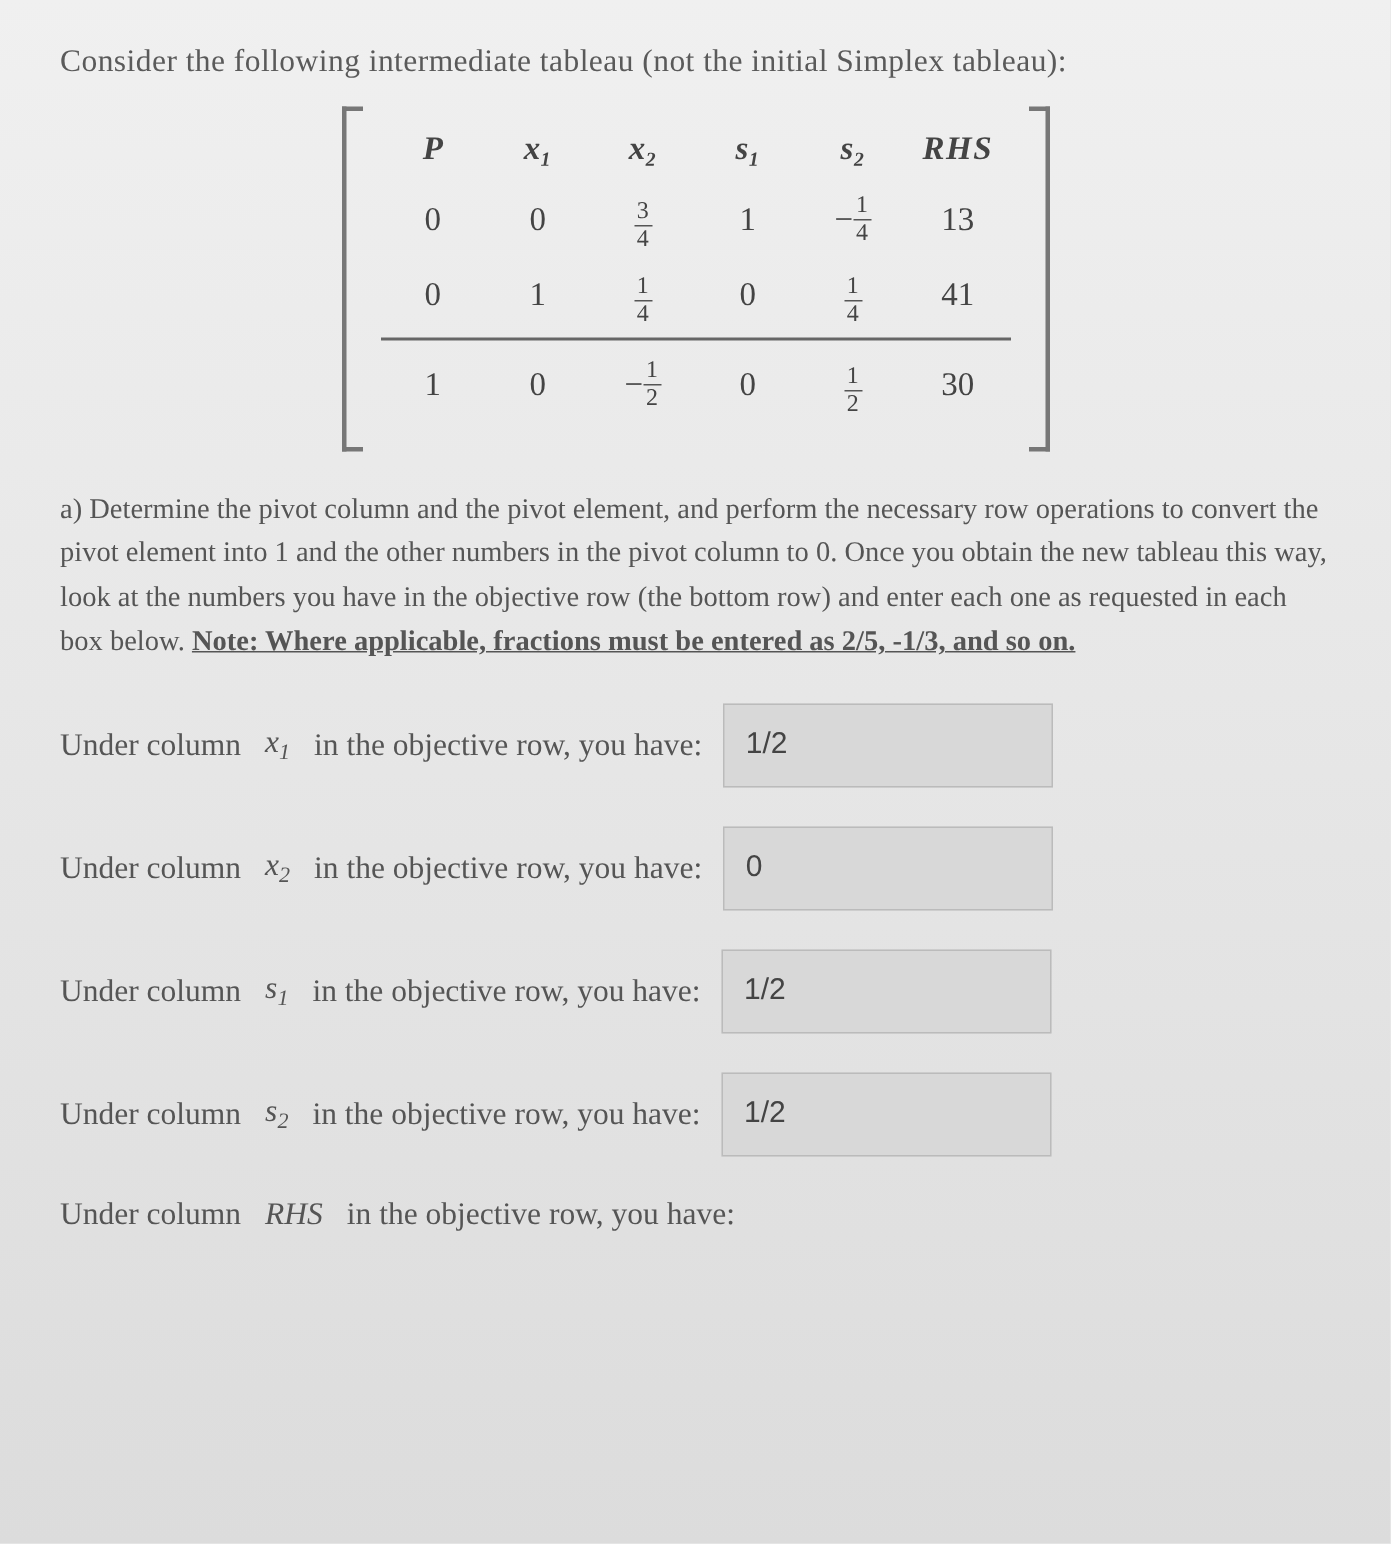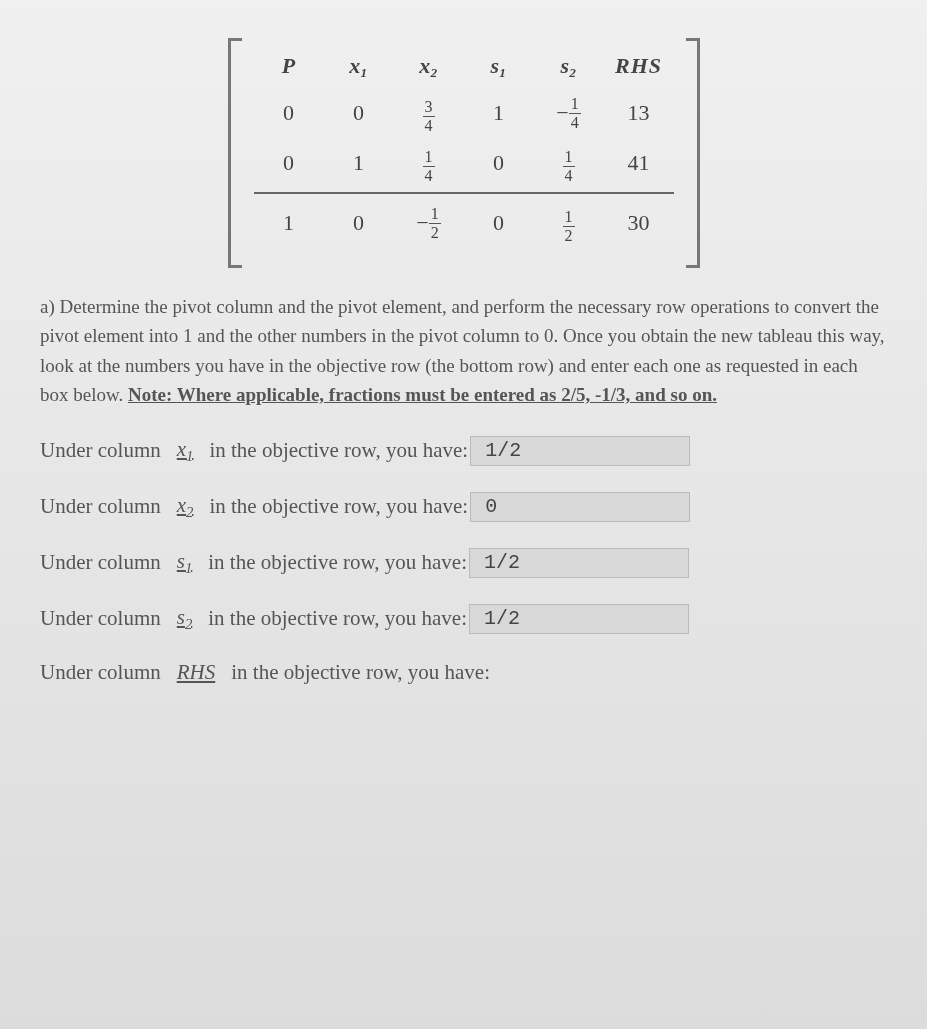--- a/index.html
+++ b/index.html
@@ -91,46 +91,46 @@
   .body-text .u {
     text-decoration: underline;
     font-weight: 600;
   }
   .qrow {
     display: flex;
     align-items: center;
     margin: 26px 0;
     font-size: 21px;
     color: #555;
-    gap: 2px;
+    gap: 14px;
   }
   .qrow .var {
     font-style: italic;
-    margin: 0 14px;
-    text-decoration: underline;
+    margin: 0 2px;
   }
   .qrow .sub { font-size: 0.7em; vertical-align: sub; }
   .inputbox {
     display: inline-flex;
     align-items: center;
     min-width: 220px;
-    height: 30px;
+    height: 56px;
     padding: 0 14px;
     background: #d8d8d8;
     border: 1px solid #bbb;
     font-size: 20px;
     color: #444;
-    font-family: Liberation Mono, monospace;
+    font-family: Liberation Sans, sans-serif;
   }
 </style>
 </head>
 <body>
 
 <div class="page">
 
+  <div class="intro">Consider the following intermediate tableau (not the initial Simplex tableau):</div>
 
   <div class="tableau">
     <div class="bracket-l"></div>
     <div class="tbl">
 
       <div class="hdr">P</div>
       <div class="hdr">x₁</div>
       <div class="hdr">x₂</div>
       <div class="hdr">s₁</div>
       <div class="hdr">s₂</div>

